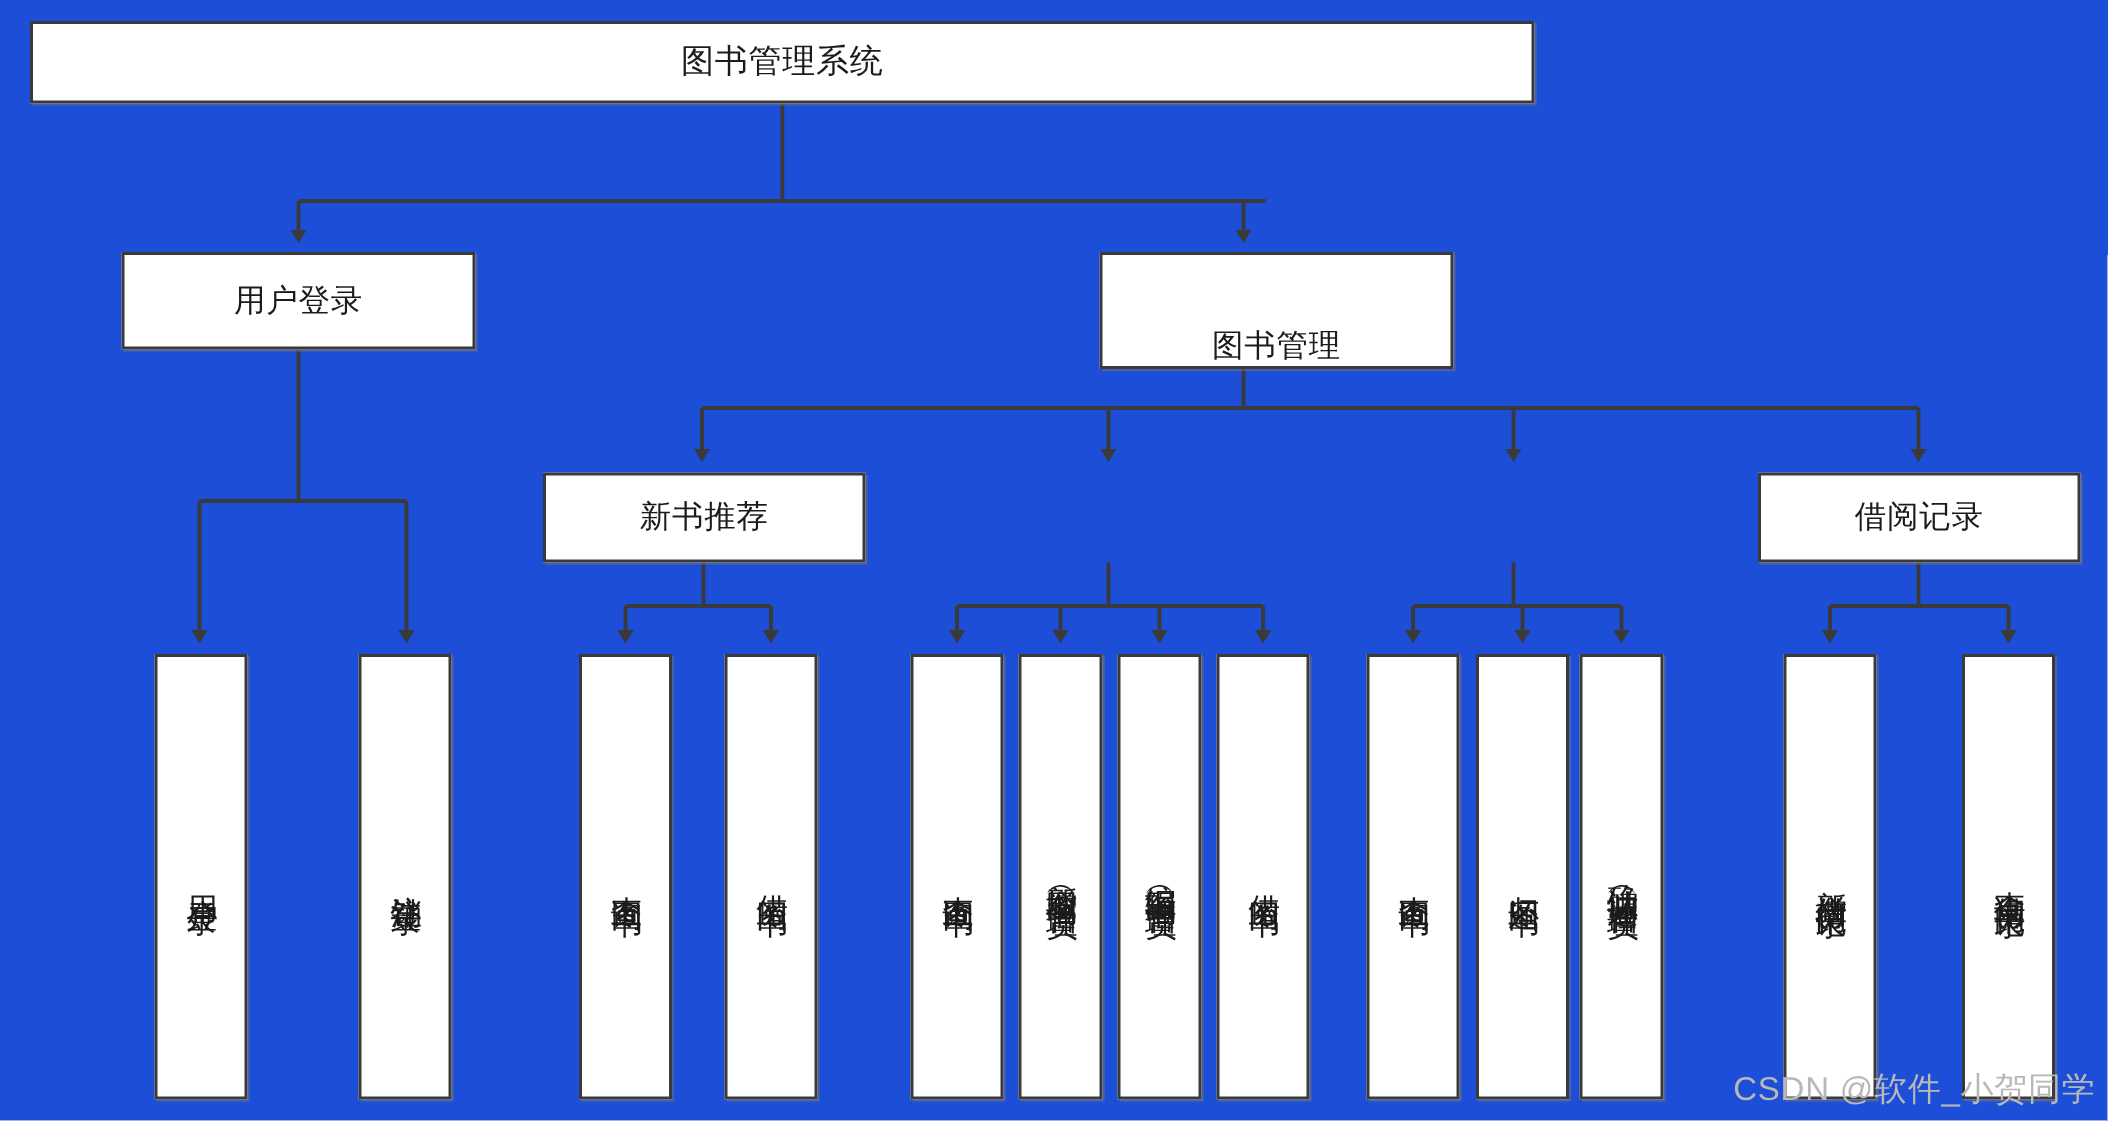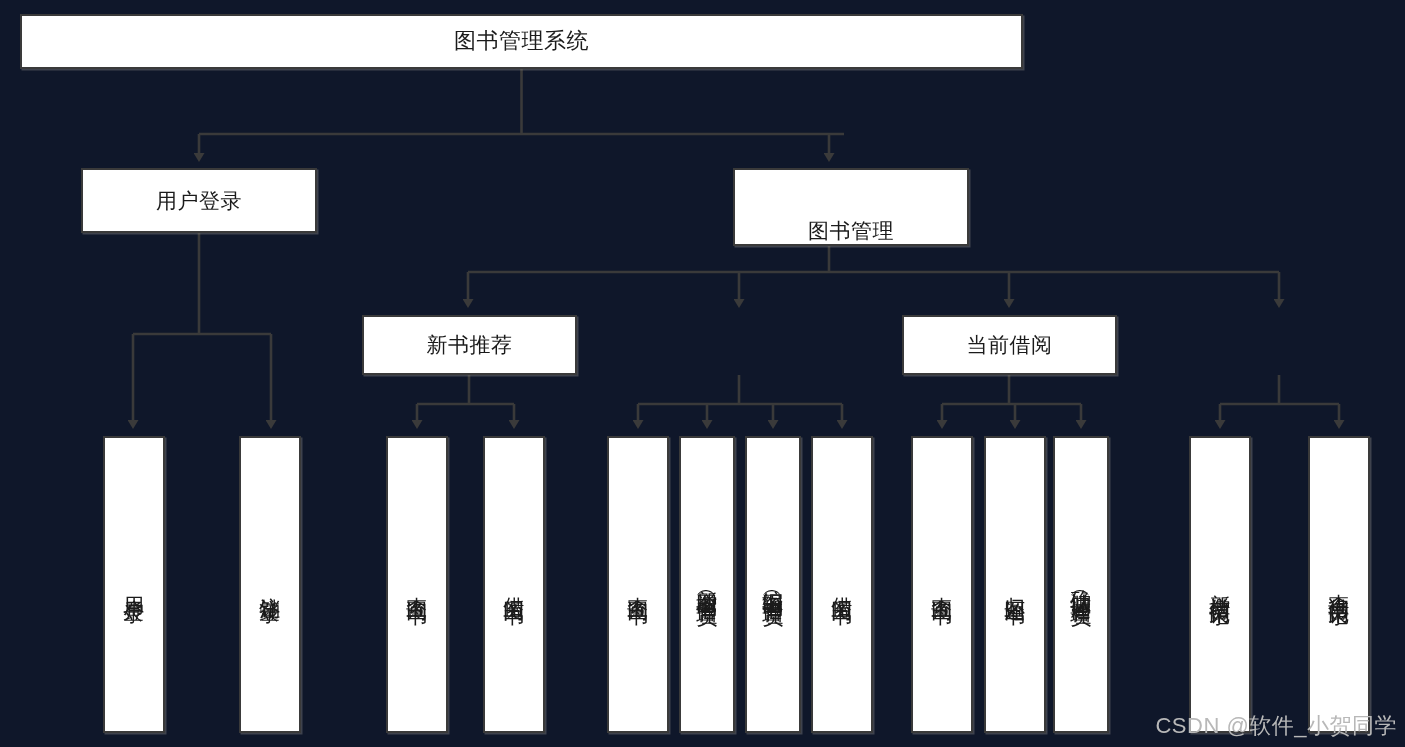--- a/index.html
+++ b/index.html
@@ -7,21 +7,21 @@
     padding: 0;
     background: #ffffff;
   }
   body {
     font-family: "Liberation Sans", "DejaVu Sans", sans-serif;
   }
   #canvas {
     position: relative;
     width: 1405px;
     height: 747px;
-    background: #0f172a;
+    background: #1d4ed8;
     overflow: hidden;
   }
   svg.wires {
     position: absolute;
     left: 0;
     top: 0;
     width: 1405px;
     height: 747px;
     pointer-events: none;
   }
@@ -124,22 +124,22 @@
   <div class="node" style="left:81px; top:168px; width:236px; height:65px;">
     <span class="label">用户登录</span>
   </div>
   <div class="node" style="left:733px; top:168px; width:236px; height:78px;align-items:flex-end;">
     <span class="label">图书管理</span>
   </div>
 
   <div class="node" style="left:362px; top:315px; width:215px; height:60px;">
     <span class="label">新书推荐</span>
   </div>
-  <div class="node" style="left:902px; top:315px; width:215px; height:60px;">
-    <span class="label">当前借阅</span>
+  <div class="node" style="left:1172px; top:315px; width:215px; height:60px;">
+    <span class="label">借阅记录</span>
   </div>
 
   <div class="node vertical" style="left:103px; top:436px; width:62px; height:297px;">
     <span class="label">用户登录</span>
   </div>
   <div class="node vertical" style="left:239px; top:436px; width:62px; height:297px;">
     <span class="label">注销登录</span>
   </div>
   <div class="node vertical" style="left:386px; top:436px; width:62px; height:297px;">
     <span class="label">查询图书</span>

